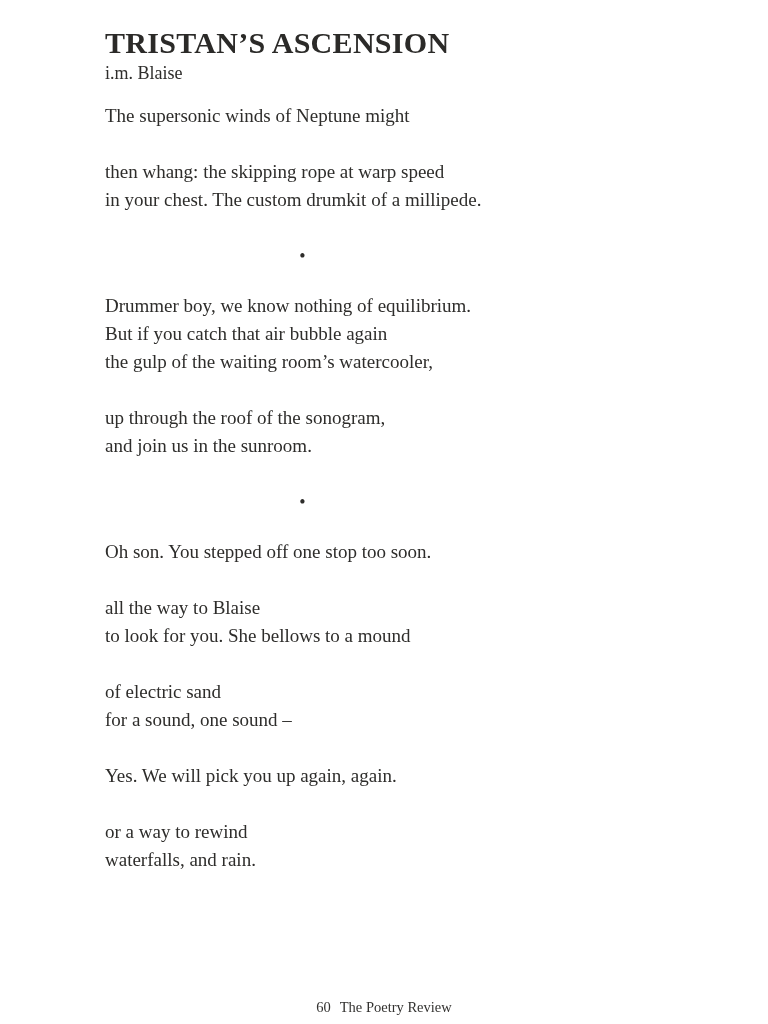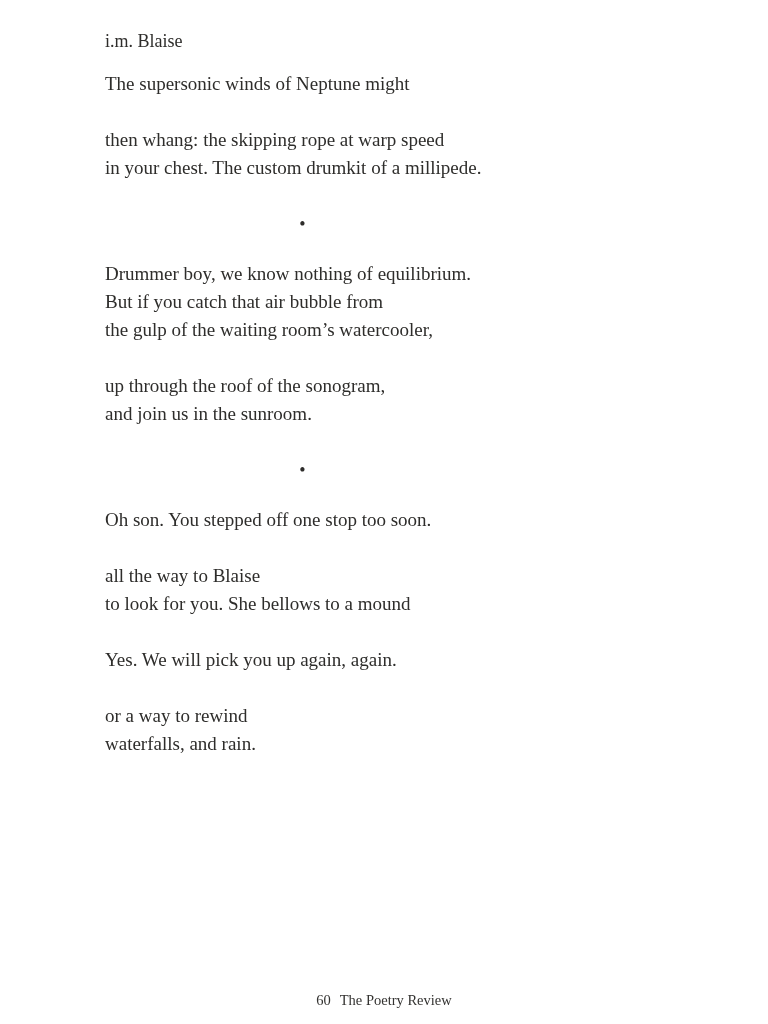--- a/index.html
+++ b/index.html
@@ -49,64 +49,69 @@
   }
   .separator {
     text-align: center;
     font-size: 18px;
     line-height: 28px;
     margin: 22px 0;
   }
   .page-footer {
     position: absolute;
     left: 0;
-    bottom: 15px;
+    bottom: 8px;
     width: 100%;
     text-align: center;
     font-size: 14.5px;
     line-height: 18px;
     color: #333230;
   }
   .page-footer .page-number {
     margin-right: 9px;
   }
 </style>
 </head>
 <body>
 
 <div class="page">
   <div class="content">
     <header>
+      <h1 class="poem-title">TRISTAN’S ASCENSION</h1>
       <p class="dedication">i.m. Blaise</p>
     </header>
     <main class="poem-body">
         <div class="stanza">
           <div class="line">The supersonic winds of Neptune might</div>
         </div>
         <div class="stanza">
           <div class="line">then whang: the skipping rope at warp speed</div>
           <div class="line">in your chest. The custom drumkit of a millipede.</div>
         </div>
         <div class="separator">•</div>
         <div class="stanza">
           <div class="line">Drummer boy, we know nothing of equilibrium.</div>
-          <div class="line">But if you catch that air bubble from</div>
+          <div class="line">But if you catch that air bubble again</div>
           <div class="line">the gulp of the waiting room’s watercooler,</div>
         </div>
         <div class="stanza">
           <div class="line">up through the roof of the sonogram,</div>
           <div class="line">and join us in the sunroom.</div>
         </div>
         <div class="separator">•</div>
         <div class="stanza">
           <div class="line">Oh son. You stepped off one stop too soon.</div>
         </div>
         <div class="stanza">
           <div class="line">all the way to Blaise</div>
           <div class="line">to look for you. She bellows to a mound</div>
+        </div>
+        <div class="stanza">
+          <div class="line">of electric sand</div>
+          <div class="line">for a sound, one sound –</div>
         </div>
         <div class="stanza">
           <div class="line">Yes. We will pick you up again, again.</div>
         </div>
         <div class="stanza">
           <div class="line">or a way to rewind</div>
           <div class="line">waterfalls, and rain.</div>
         </div>
       </main>
   </div>

